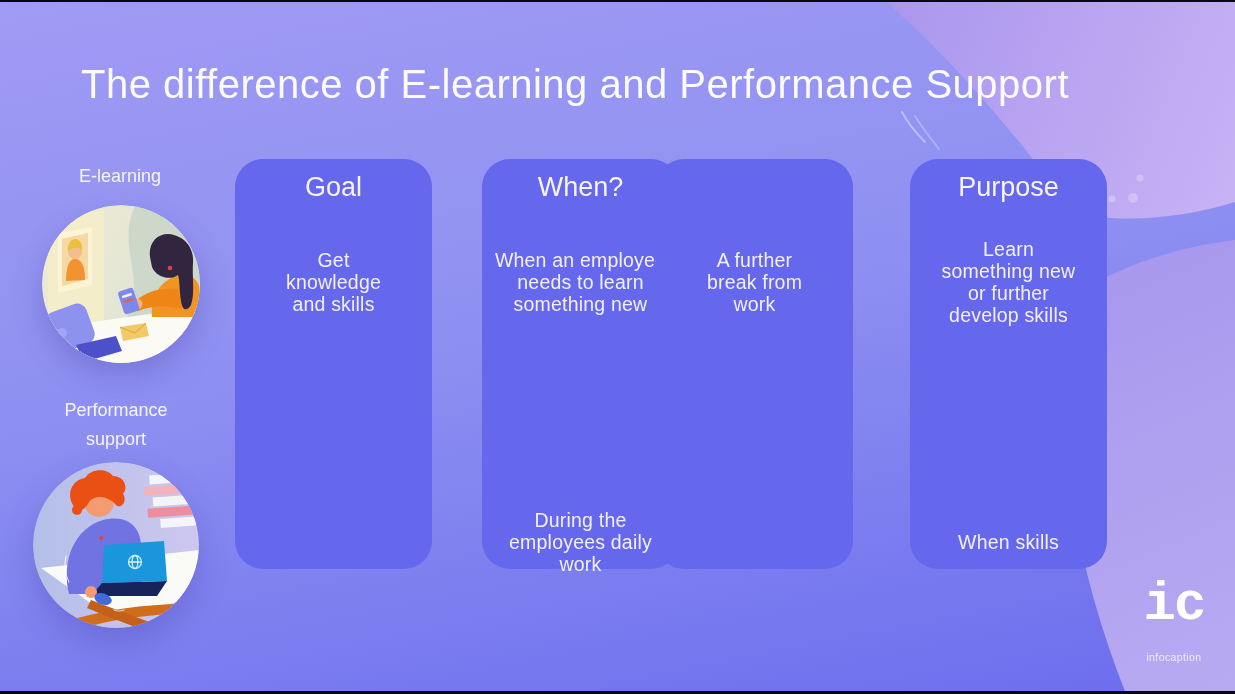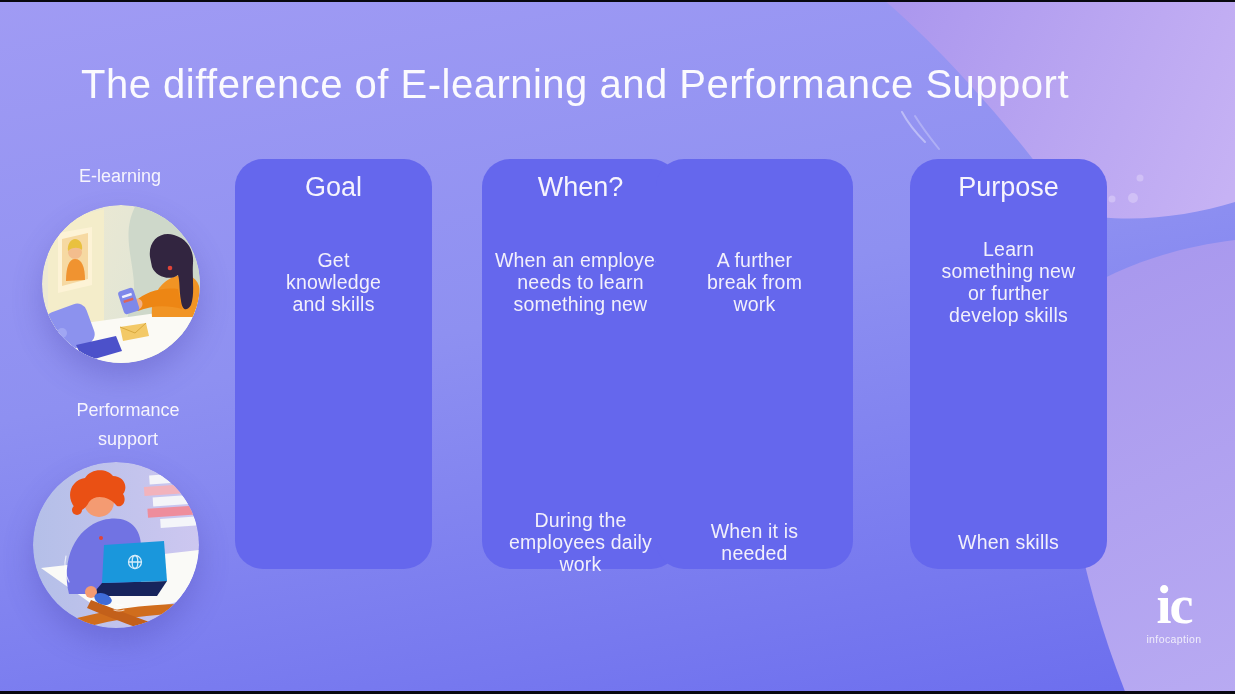--- a/index.html
+++ b/index.html
@@ -11,21 +11,21 @@
   .letterbox{position:absolute;left:0;width:1235px;background:#08080f;}
   .letterbox.top{top:0;height:2px;}
   .letterbox.bottom{bottom:0;height:3px;}
   .bgsvg{position:absolute;left:0;top:0;}
   .title{
     position:absolute;left:0;top:62px;width:1150px;margin:0;
     text-align:center;font-size:40px;font-weight:400;letter-spacing:.5px;color:#fbfafe;
   }
   .row-label{position:absolute;text-align:center;font-size:18px;color:#f6f4fd;}
   #lbl-el{left:20px;top:166px;width:200px;}
-  #lbl-ps{left:28px;top:396px;width:200px;line-height:29px;white-space:pre-line;}
+  #lbl-ps{left:16px;top:396px;width:200px;line-height:29px;white-space:pre-line;}
   .illus{
     position:absolute;border-radius:50%;overflow:hidden;
     box-shadow:0 14px 30px rgba(70,62,165,.30);
   }
   #il-el{left:42px;top:205px;width:158px;height:158px;}
   #il-ps{left:33px;top:462px;width:166px;height:166px;}
   .illus svg{display:block;}
   .card{
     position:absolute;top:159px;width:197px;height:410px;
     background:#6567ed;border-radius:28px;
@@ -34,22 +34,22 @@
   .card h2{margin:13px 0 0;text-align:center;font-size:27px;font-weight:400;color:#f6f4fd;}
   .cell{
     position:absolute;left:0;right:0;padding:0 2px;
     display:flex;align-items:center;justify-content:center;
     text-align:center;font-size:19.5px;line-height:22px;
     white-space:pre-line;letter-spacing:.2px;color:#f2f0fb;
   }
   .cell.r1{top:48px;height:150px;}
   .cell.r2{top:330px;height:105px;}
   .logo{position:absolute;left:1128px;top:578px;width:92px;text-align:center;line-height:1;}
-  .logo-mark{font-family:Liberation Serif, serif;font-size:54px;font-weight:bold;letter-spacing:-2px;color:#fff;}
-  .logo-cap{font-size:10.5px;letter-spacing:.4px;margin-top:2px;color:#f3f1fb;opacity:.95;}
+  .logo-mark{font-family:Liberation Mono, monospace;font-size:54px;font-weight:bold;letter-spacing:-2px;color:#fff;}
+  .logo-cap{font-size:10.5px;letter-spacing:.4px;margin-top:20px;color:#f3f1fb;opacity:.95;}
 </style>
 </head>
 <body>
 
 <div class="stage">
 
   <svg class="bgsvg" width="1235" height="694" viewBox="0 0 1235 694">
     <defs>
       <linearGradient id="gBlobT" x1="880" y1="40" x2="1235" y2="180" gradientUnits="userSpaceOnUse">
         <stop offset="0" stop-color="#ab97ee"></stop>
@@ -196,22 +196,20 @@
 needs to learn
 something new</div>
     <div class="cell r2">During the
 employees daily
 work</div>
   </div>
   <div class="card" id="card-2">
     <div class="cell r1">A further
 break from
 work</div>
-    <div class="cell r2">When it is
-needed</div>
   </div>
   <div class="card" id="card-3">
     <h2>Purpose</h2>
     <div class="cell r1">Learn
 something new
 or further
 develop skills</div>
     <div class="cell r2">When skills</div>
   </div>
 

